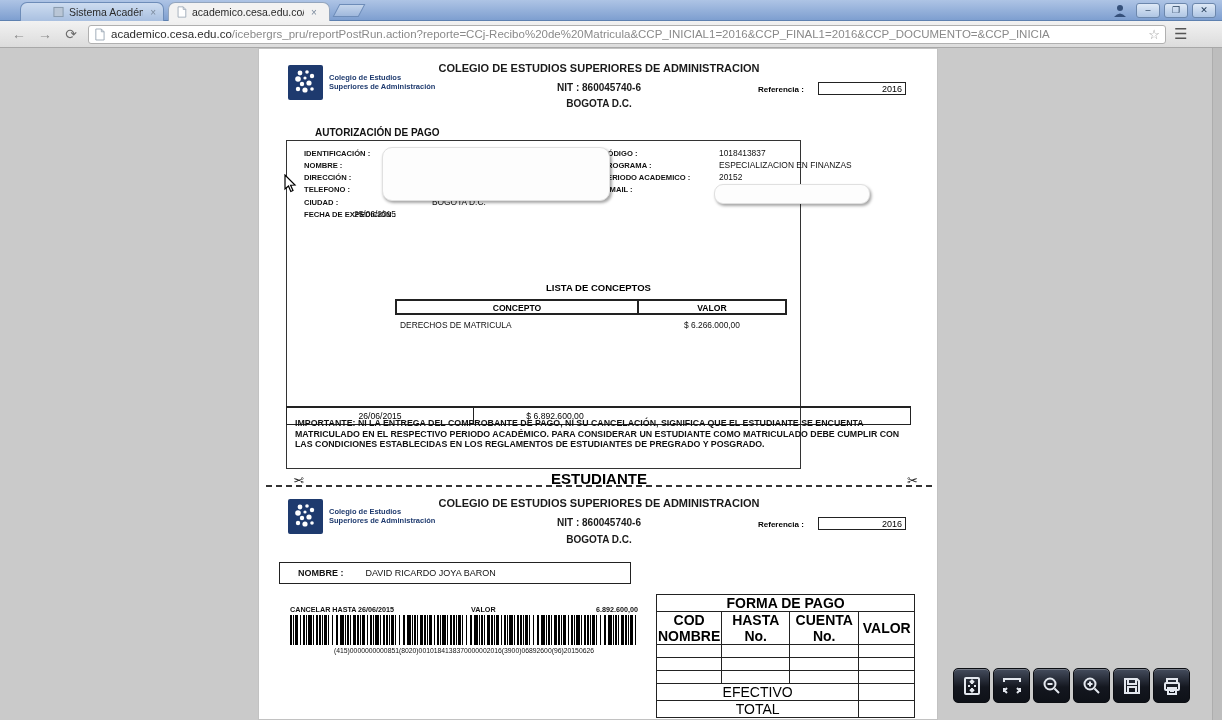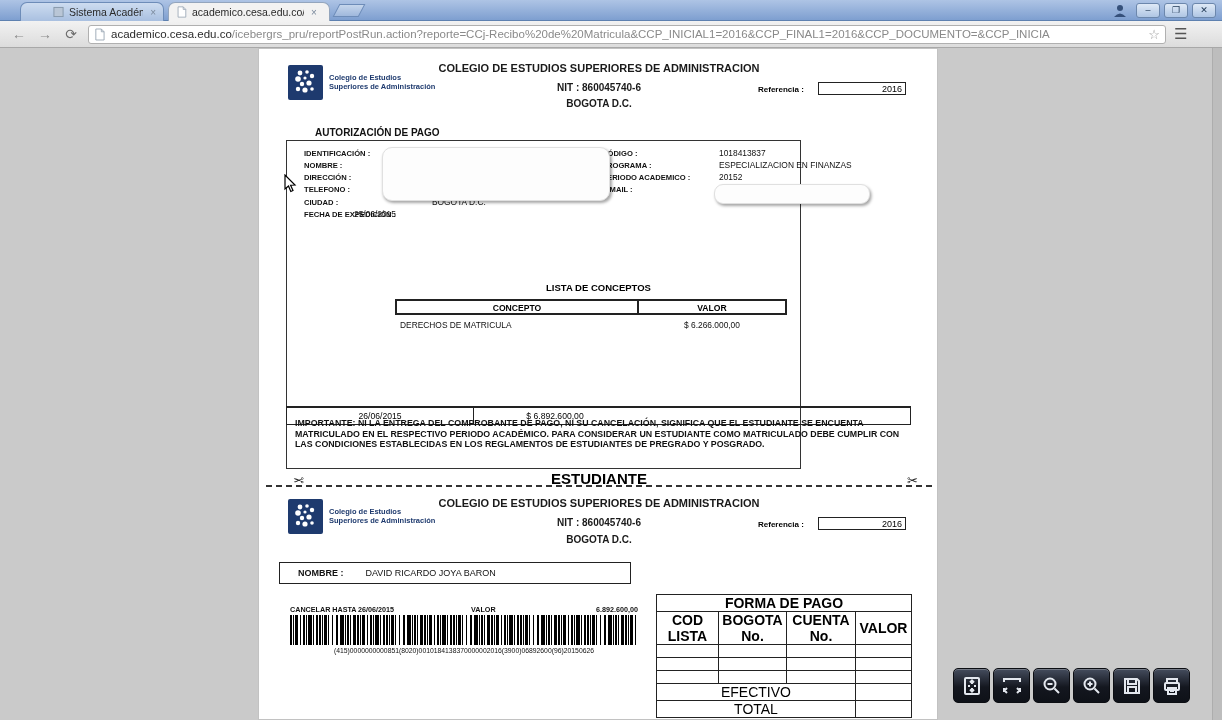--- a/index.html
+++ b/index.html
@@ -355,22 +355,22 @@
         <i style="width:1px;margin-right:2px"></i>
       </div>
     <div class="abs bcnum" style="left:31px; top:598px;">(415)0000000000851(8020)0010184138370000002016(3900)06892600(96)20150626</div>
 
     <table class="fp abs" style="left:397px; top:545px;">
       <tbody>
           <tr>
             <td class="hd" colspan="4">FORMA DE PAGO</td>
           </tr>
       <tr>
-        <td class="hd" style="width:62px;">COD LISTA</td>
-        <td class="hd" style="width:68px;">BOGOTA No.</td>
+        <td class="hd" style="width:62px;">COD NOMBRE</td>
+        <td class="hd" style="width:68px;">HASTA No.</td>
         <td class="hd" style="width:69px;">CUENTA No.</td>
         <td class="hd" style="width:56px;">VALOR</td>
       </tr>
       <tr>
             <td></td>
             <td></td>
             <td></td>
             <td></td>
           </tr>
       <tr>

